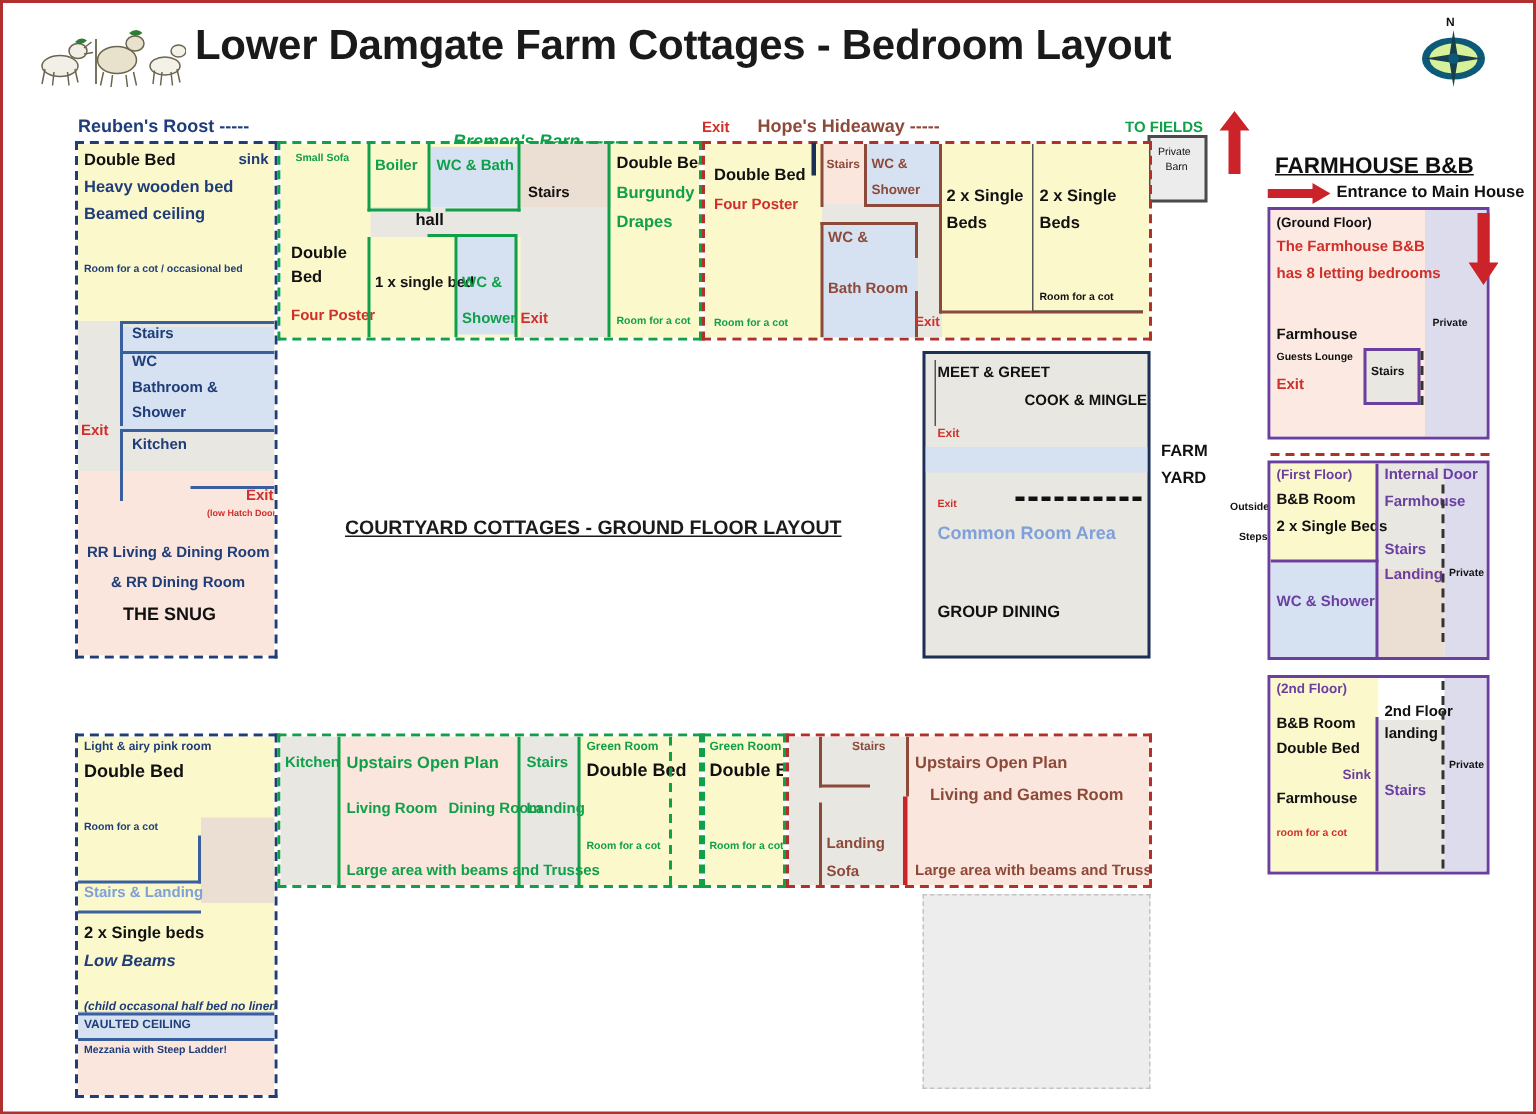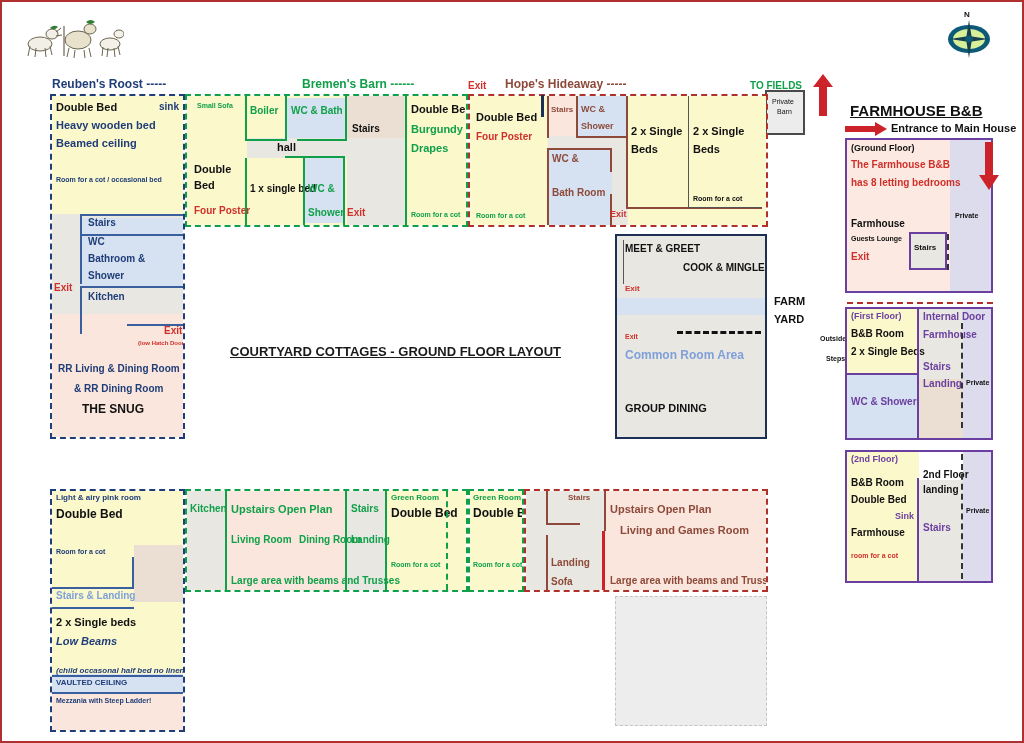--- a/index.html
+++ b/index.html
@@ -112,34 +112,35 @@
         <ellipse cx="90" cy="28" rx="10" ry="6"></ellipse>
         <path d="M83 31 L82 40 M88 32 L87 41 M94 32 L95 41 M98 30 L100 39"></path>
         <ellipse cx="99" cy="18" rx="5" ry="4"></ellipse>
       </g>
       <path d="M30 12 q4 -4 8 -1 q-4 4 -8 1" fill="#2e7d32" stroke="none"></path>
       <path d="M66 6 q5 -4 9 0 q-5 4 -9 0" fill="#2e7d32" stroke="none"></path>
       <path d="M44 10 L44 40" stroke="#6b6550" stroke-width="1.2"></path>
     </svg>
   </div>
 
+  <div class="abs" id="title">Lower Damgate Farm Cottages - Bedroom Layout</div>
 
   <div class="abs" id="compass-n">N</div>
   <div class="abs" id="compass">
     <svg width="46" height="46" viewBox="0 0 46 46">
       <ellipse cx="23" cy="23" rx="21" ry="14" fill="#0d5a78"></ellipse>
       <ellipse cx="23" cy="23" rx="16" ry="10" fill="#d9f09b"></ellipse>
       <polygon points="23,4 26,23 23,42 20,23" fill="#16404f"></polygon>
       <polygon points="4,23 23,20 42,23 23,26" fill="#16404f"></polygon>
       <circle cx="23" cy="23" r="3.5" fill="#0d5a78"></circle>
     </svg>
   </div>
 
   <div class="abs zone-title t-blue" style="left:50px;  top:75px;">Reuben's Roost -----</div>
-  <div class="abs zone-title t-green" style="left:300px; top:75px;">Bremen's Barn ------</div>
+  <div class="abs zone-title t-green" style="left:300px; top:85px;font-style:italic;">Bremen's Barn ------</div>
   <div class="abs fs10 b t-red" style="left:466px; top:78px;">Exit</div>
   <div class="abs zone-title t-brown" style="left:503px; top:75px;">Hope's Hideaway -----</div>
   <div class="abs fs10 b t-green" style="left:748px; top:78px;">TO FIELDS</div>
 
   <div class="abs" style="left:810px; top:72px;">
     <svg width="22" height="42" viewBox="0 0 22 42">
       <polygon points="11,0 21,13 15,13 15,42 7,42 7,13 1,13" fill="#cc2229"></polygon>
     </svg>
   </div>
 

